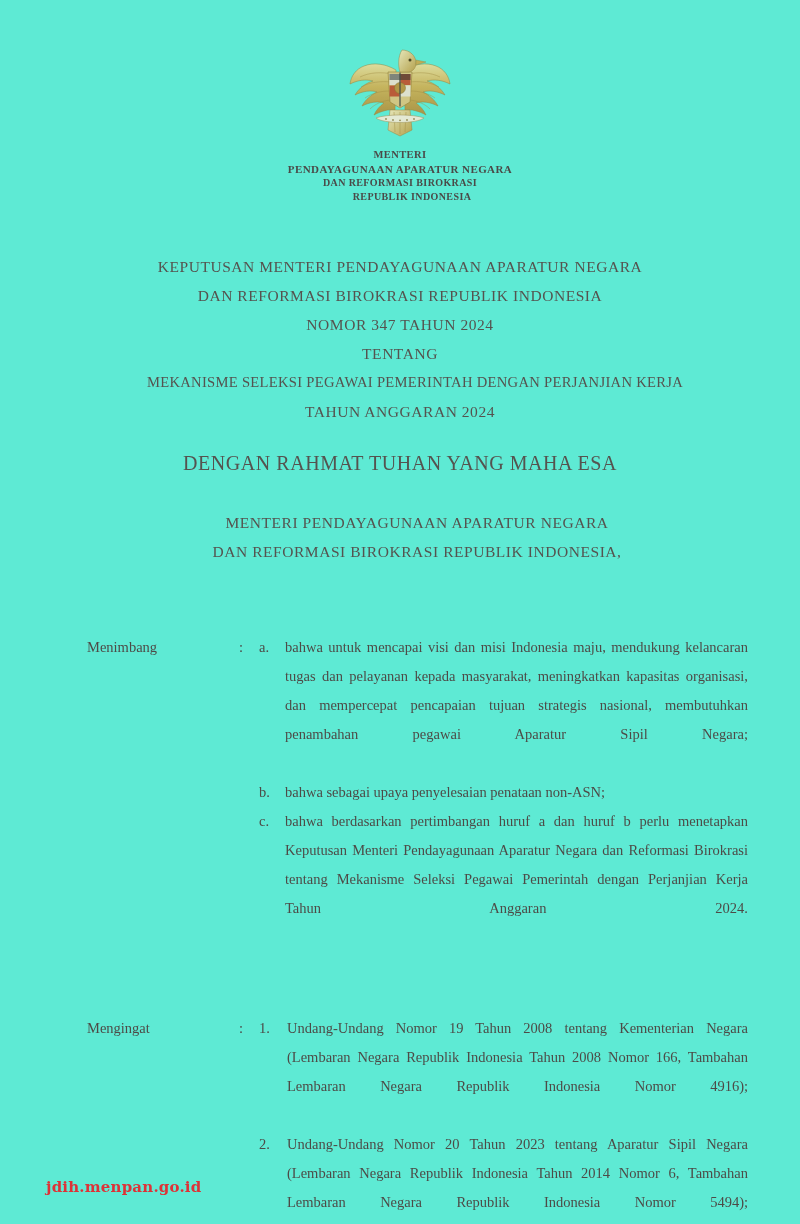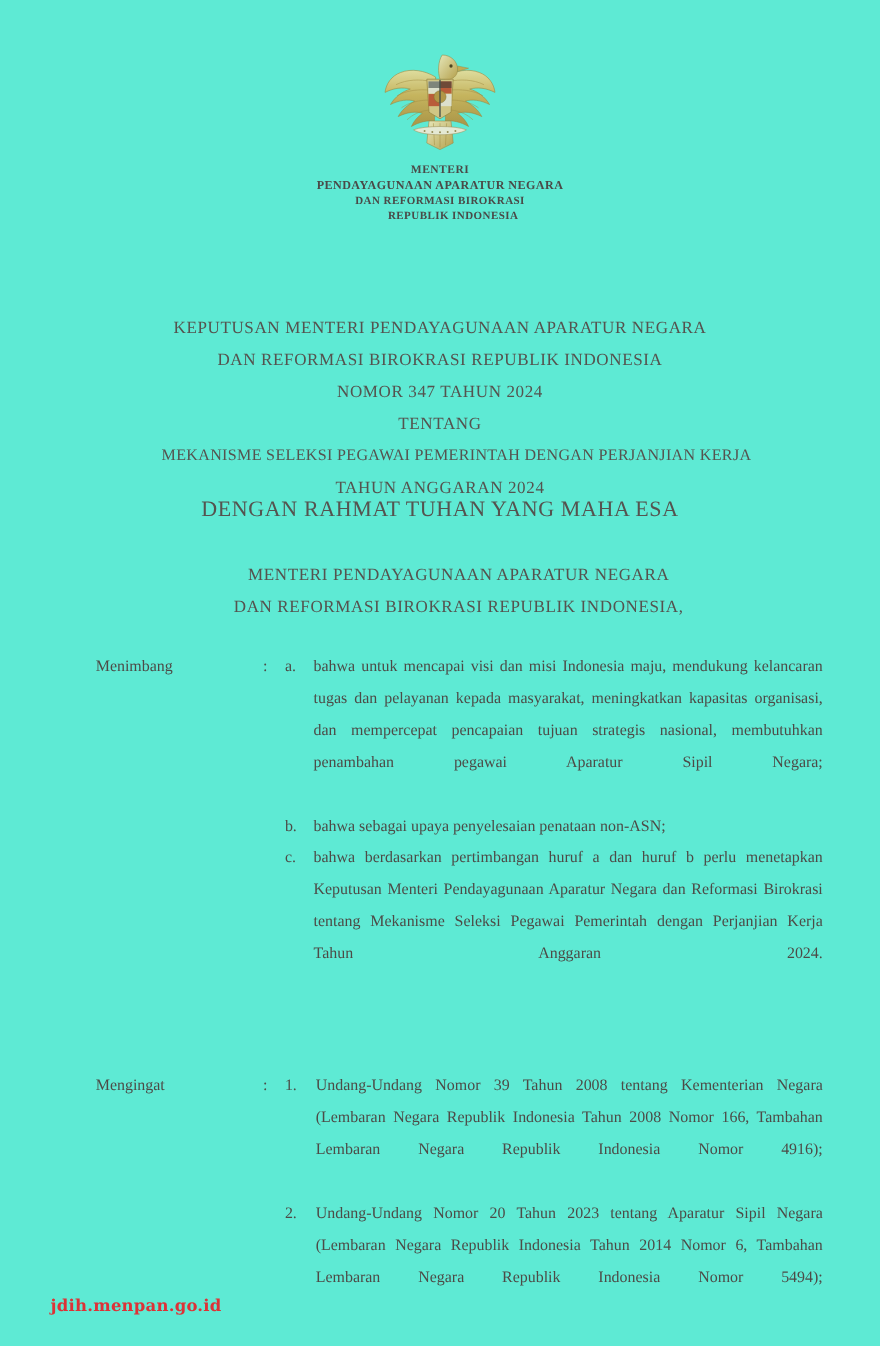--- a/index.html
+++ b/index.html
@@ -58,21 +58,20 @@
   .ministry .l4 { font-size: 10px; padding-left: 24px; }
 
   
   .titleblock {
     position: absolute;
     left: 0; right: 0;
     top: 252px;
     text-align: center;
     color: #55534f;
     letter-spacing: .55px;
-    margin-top: 32px;
   }
   .titleblock .tl {
     font-size: 15.5px;
     line-height: 29px;
     white-space: nowrap;
   }
   .titleblock .tl.subject { font-size: 14.6px; letter-spacing: .3px; padding-left: 30px; }
 
   .rahmat {
     position: absolute;
@@ -99,20 +98,21 @@
   }
 
   
   .clause {
     position: absolute;
     left: 87px;
     width: 661px;
     display: flex;
     align-items: flex-start;
     color: #4d4b47;
+    margin-top: 41px;
   }
   #clause-menimbang { top: 592px; }
   #clause-mengingat { top: 973px; }
 
   .clause-label {
     width: 152px;
     flex: 0 0 152px;
     font-size: 14.5px;
     line-height: 29px;
   }
@@ -279,21 +279,21 @@
       </div>
     </div>
   </div>
 
   <div class="clause" id="clause-mengingat">
     <div class="clause-label">Mengingat</div>
     <div class="clause-colon">:</div>
     <div class="clause-items">
       <div class="clause-item">
         <div class="item-marker num">1.</div>
-        <div class="item-text">Undang-Undang Nomor 39 Tahun 2008 tentang Kementerian Negara (Lembaran Negara Republik Indonesia Tahun 2008 Nomor 166, Tambahan Lembaran Negara Republik Indonesia Nomor 4916);</div>
+        <div class="item-text">Undang-Undang Nomor 19 Tahun 2008 tentang Kementerian Negara (Lembaran Negara Republik Indonesia Tahun 2008 Nomor 166, Tambahan Lembaran Negara Republik Indonesia Nomor 4916);</div>
       </div>
       <div class="clause-item">
         <div class="item-marker num">2.</div>
         <div class="item-text">Undang-Undang Nomor 20 Tahun 2023 tentang Aparatur Sipil Negara  (Lembaran Negara Republik Indonesia Tahun 2014 Nomor 6, Tambahan Lembaran Negara Republik Indonesia Nomor 5494);</div>
       </div>
     </div>
   </div>
 
   <div class="watermark">jdih.menpan.go.id</div>
 

